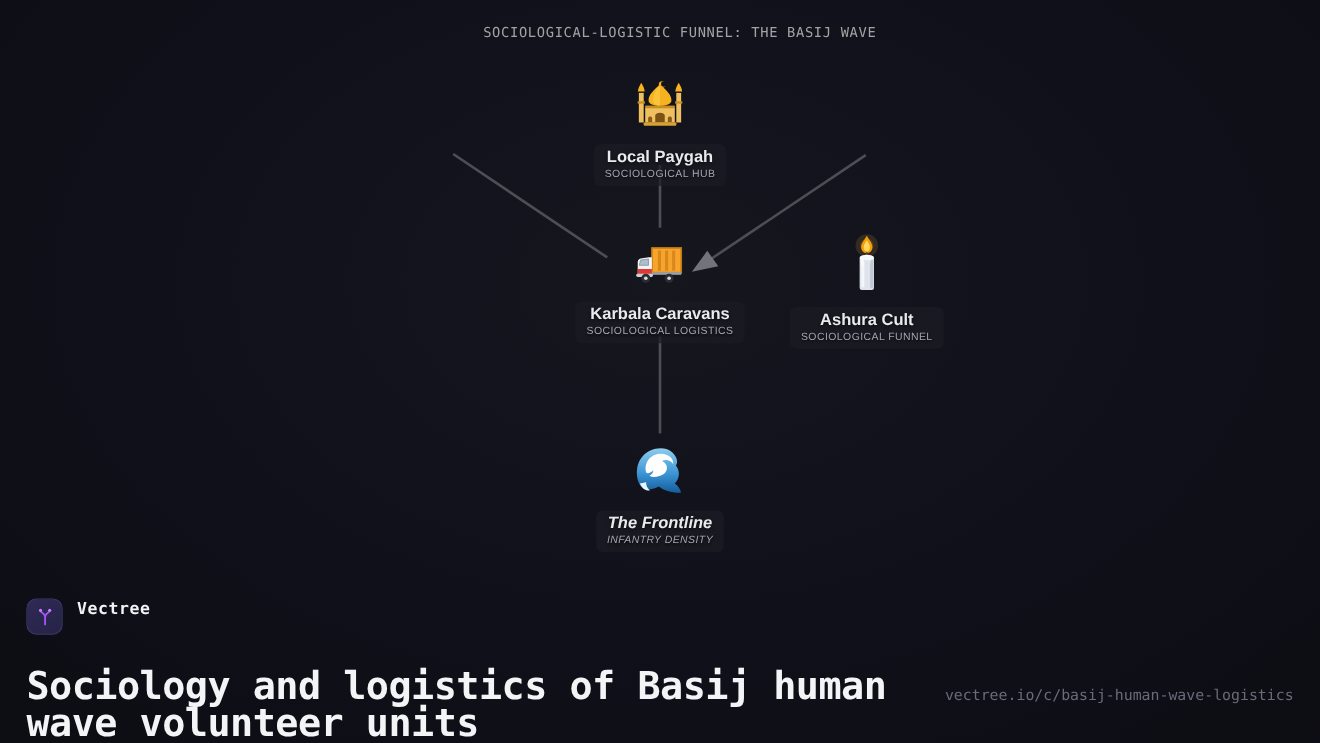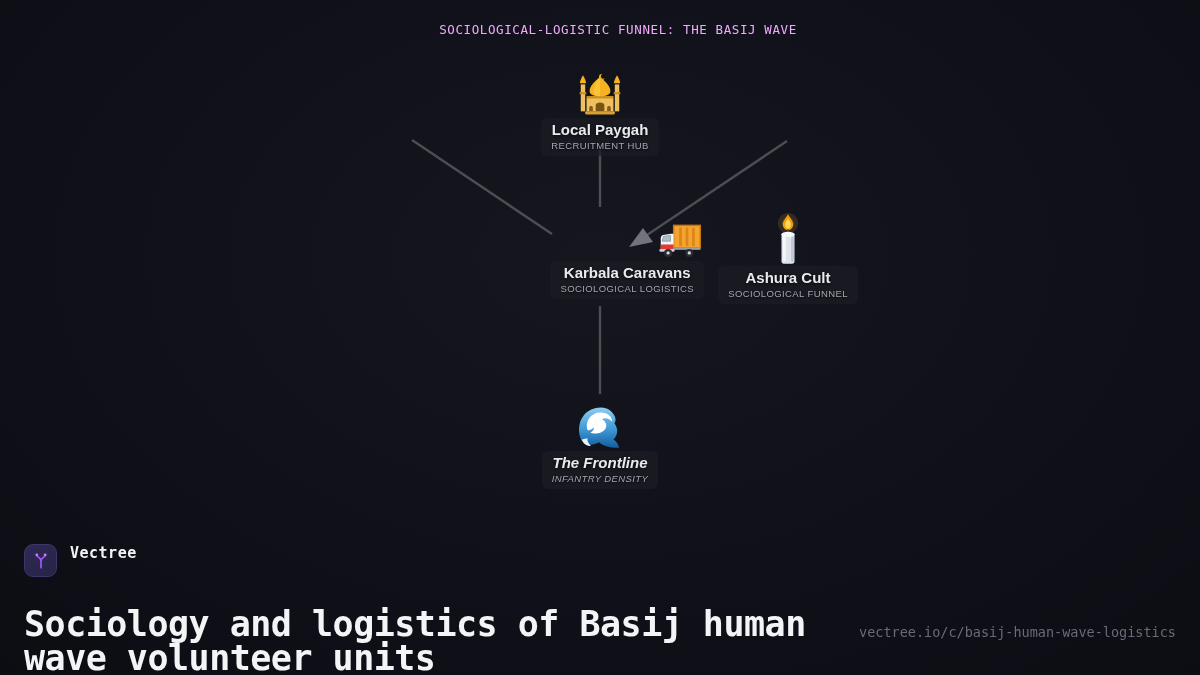--- a/index.html
+++ b/index.html
@@ -9,36 +9,36 @@
     background: radial-gradient(ellipse 900px 600px at 50% 38%, #16161f 0%, #10101a 55%, #0c0c12 100%), #0f0f16;
     color: #e8eaed;
     position: relative;
   }
 
   .chart-title {
     position: absolute; top: 22px; left: 0; width: 100%;
     text-align: center;
     font-family: "DejaVu Sans Mono", "Liberation Mono", monospace;
     font-size: 12.5px; letter-spacing: 0.6px;
-    color: #f0abfc;
+    color: #a3a3a3;
     padding-left: 36px;
   }
 
   svg.edges { position: absolute; left: 0; top: 0; z-index: 1; }
   svg.edges line { stroke: #4d4d54; stroke-width: 2.4; }
   svg.edges polygon { fill: #73737b; }
 
   .node {
     position: absolute; z-index: 2;
     width: 240px; margin-left: -120px;
     display: flex; flex-direction: column; align-items: center;
   }
   .node .icon { line-height: 0; }
   .plate {
-    margin-top: 0;
+    margin-top: 13px;
     background: rgba(28,28,36,0.72);
     border-radius: 6px;
     padding: 2px 10px 4px 10px;
     text-align: center;
   }
   .node-title {
     font-size: 15px; font-weight: bold; color: #e8eaed;
     line-height: 19px; white-space: nowrap;
     text-shadow: 0 1px 3px rgba(0,0,0,0.7);
   }
@@ -105,25 +105,25 @@
       <circle cx="28" cy="4.2" r="3.1" fill="#f2b01c"></circle>
       <circle cx="29.6" cy="3.5" r="2.6" fill="#10121a"></circle>
       <path d="M21.5 40 L21.5 33.5 C21.5 29.8 30.5 29.8 30.5 33.5 L30.5 40 Z" fill="#7c5116"></path>
       <path d="M14.8 40 L14.8 36 C14.8 33.8 18.6 33.8 18.6 36 L18.6 40 Z" fill="#8a5c1a"></path>
       <path d="M33.4 40 L33.4 36 C33.4 33.8 37.2 33.8 37.2 36 L37.2 40 Z" fill="#8a5c1a"></path>
       <rect x="10.5" y="39.8" width="31" height="3.4" rx="1.2" fill="#d8a133"></rect>
     </svg>
   </span>
   <div class="plate">
     <div class="node-title">Local Paygah</div>
-    <div class="node-sub">RECRUITMENT HUB</div>
-  </div>
-</div>
-
-<div class="node" style="left:584px; top:221px;align-items:flex-end;">
+    <div class="node-sub">SOCIOLOGICAL HUB</div>
+  </div>
+</div>
+
+<div class="node" style="left:600px; top:221px;">
   <span class="icon">
     <svg width="46" height="40" viewBox="0 0 50 40">
       <rect x="17" y="3" width="29" height="24.5" fill="#f7a42e" stroke="#c27a10" stroke-width="1.6"></rect>
       <line x1="24.5" y1="5.5" x2="24.5" y2="25.5" stroke="#d9861c" stroke-width="3"></line>
       <line x1="31.5" y1="5.5" x2="31.5" y2="25.5" stroke="#d9861c" stroke-width="3"></line>
       <line x1="38.5" y1="5.5" x2="38.5" y2="25.5" stroke="#d9861c" stroke-width="3"></line>
       <rect x="17" y="27" width="29" height="2.6" fill="#9aa0a8"></rect>
       <path d="M3 17 C3 15 4.2 13.8 5.8 13.5 L14 12.2 L17 12.2 L17 30 L3 30 Z" fill="#f2f5f7"></path>
       <path d="M3 23.8 L17 23.8 L17 30 L3 30 Z" fill="#dd3a35"></path>
       <path d="M5.8 15 L13.6 14 L13.6 20.2 L4.6 20.2 Z" fill="#aebfcc" stroke="#7f8f9c" stroke-width="0.8"></path>

